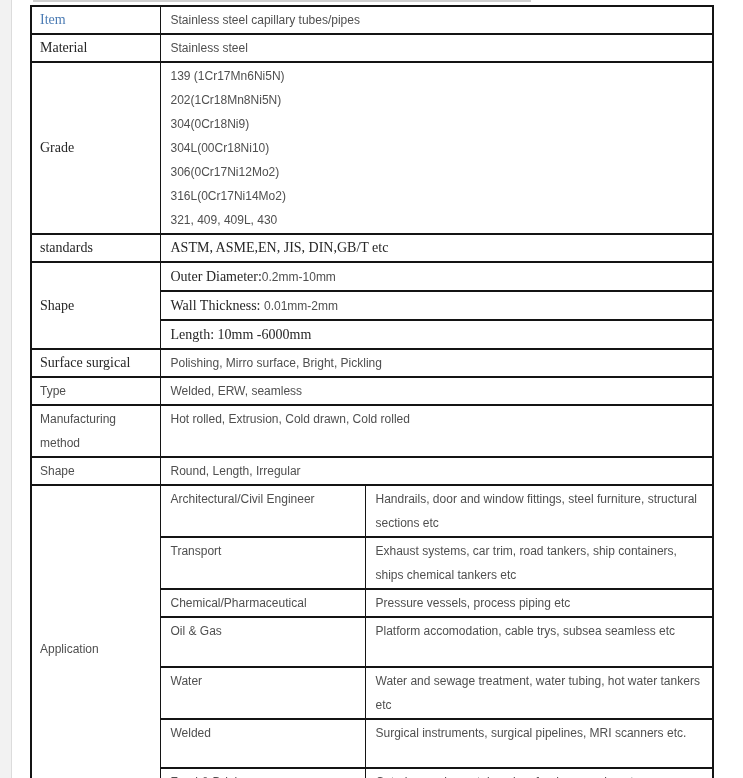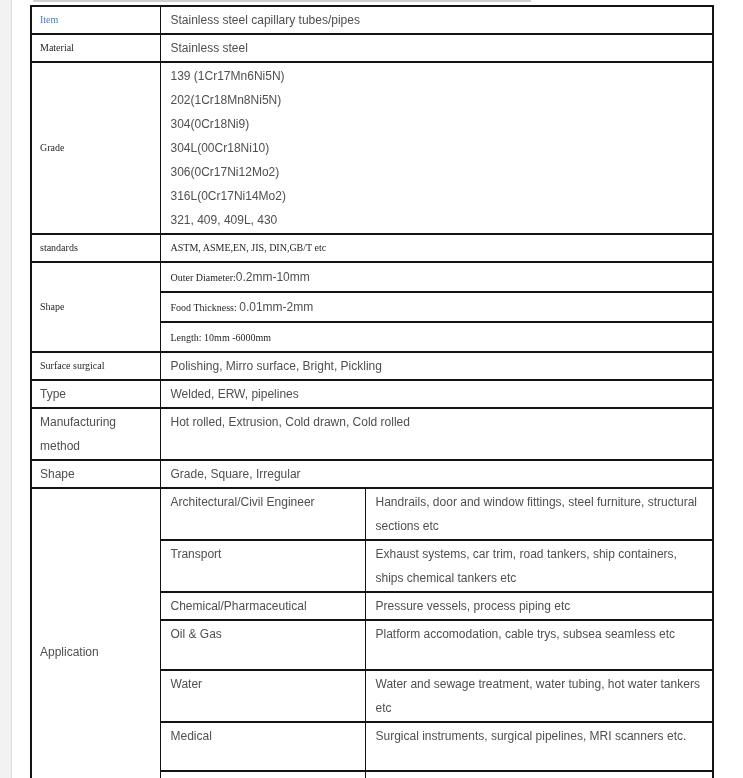--- a/index.html
+++ b/index.html
@@ -42,21 +42,21 @@
     line-height: 24px;
     padding: 1px 6px 1px 10px;
     color: #4f4f4f;
     font-size: 15.5px;
     overflow: hidden;
   }
   td.lbl { padding-left: 8px; }
   .serif {
     font-family: "Liberation Serif", "DejaVu Serif", serif;
     color: #262626;
-    font-size: 10px;
+    font-size: 14px;
   }
   .sans {
     font-family: "Liberation Sans", "DejaVu Sans", sans-serif;
     color: #4f4f4f;
     font-size: 12px;
   }
   td.v-mid { vertical-align: middle; }
   .item-lbl { color: #4c7cb4; }
   .pre { white-space: pre-wrap; margin-top: 28px; }
   
@@ -110,47 +110,47 @@
       </tr>
 
       <tr class="h25">
         <td class="lbl serif v-mid" rowspan="3">Shape</td>
         <td colspan="2">
           <span class="serif pre">Outer Diameter:</span><span class="sans">0.2mm-10mm</span>
         </td>
       </tr>
       <tr class="h25">
         <td colspan="2">
-          <span class="serif pre">Food Thickness: </span><span class="sans">0.01mm-2mm</span>
+          <span class="serif pre">Wall Thickness: </span><span class="sans">0.01mm-2mm</span>
         </td>
       </tr>
       <tr class="h25">
         <td colspan="2">
           <span class="serif pre">Length: 10mm -6000mm</span><span class="sans"></span>
         </td>
       </tr>
 
       <tr class="h25">
         <td class="lbl serif">Surface surgical</td>
         <td class="sans" colspan="2">Polishing, Mirro surface, Bright, Pickling</td>
       </tr>
 
       <tr class="h26">
         <td class="lbl sans">Type</td>
-        <td class="sans" colspan="2">Welded, ERW, pipelines</td>
+        <td class="sans" colspan="2">Welded, ERW, seamless</td>
       </tr>
 
       <tr class="h50">
         <td class="lbl sans">Manufacturing method</td>
         <td class="sans" colspan="2">Hot rolled, Extrusion, Cold drawn, Cold rolled</td>
       </tr>
 
       <tr class="h25">
         <td class="lbl sans">Shape</td>
-        <td class="sans" colspan="2">Grade, Square, Irregular</td>
+        <td class="sans" colspan="2">Round, Length, Irregular</td>
       </tr>
 
       <tr class="h49">
         <td class="lbl sans v-mid" rowspan="7">Application</td>
         <td class="sans">Architectural/Civil Engineer</td>
         <td class="sans">Handrails, door and window fittings, steel furniture, structural sections etc</td>
       </tr>
       <tr class="h50">
         <td class="sans">Transport</td>
         <td class="sans">Exhaust systems, car trim, road tankers, ship containers, ships chemical tankers etc</td>
@@ -161,21 +161,21 @@
       </tr>
       <tr class="h50">
         <td class="sans">Oil &amp; Gas</td>
         <td class="sans">Platform accomodation, cable trys, subsea seamless etc</td>
       </tr>
       <tr class="h49">
         <td class="sans">Water</td>
         <td class="sans">Water and sewage treatment, water tubing, hot water tankers etc</td>
       </tr>
       <tr class="h49">
-        <td class="sans">Medical</td>
+        <td class="sans">Welded</td>
         <td class="sans">Surgical instruments, surgical pipelines, MRI scanners etc.</td>
       </tr>
       <tr class="h46">
         <td class="sans">Food &amp; Drink</td>
         <td class="sans">Catering equipment, brewing, food processing etc</td>
       </tr>
     </tbody>
   </table>
 </div>
 

